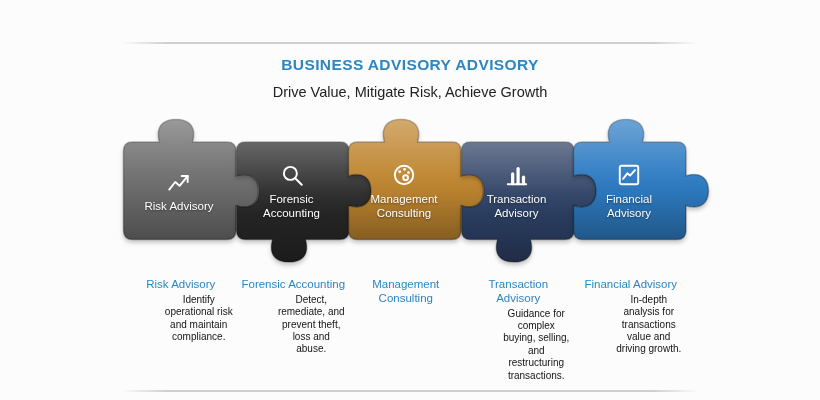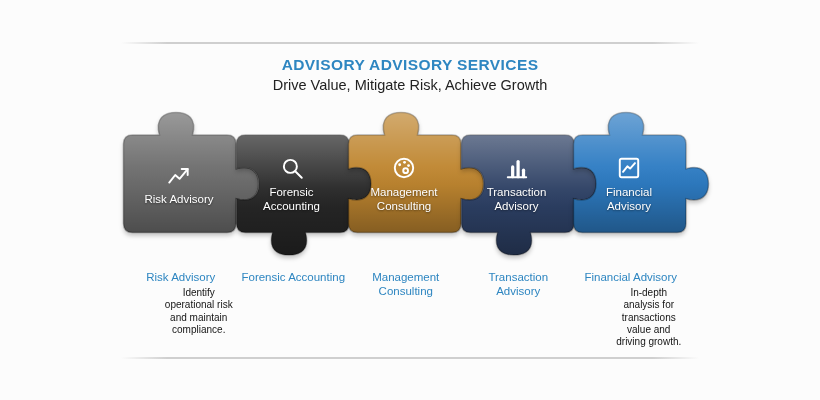--- a/index.html
+++ b/index.html
@@ -13,21 +13,21 @@
     height:2px; width:578px; margin:0 auto;
     background:linear-gradient(90deg, rgba(207,207,207,0), #cfcfcf 8%, #cfcfcf 92%, rgba(207,207,207,0));
   }
   .divider.top { margin-top:42px; }
   .divider.bottom { margin-top:8px; }
   .title {
     margin-top:12px; text-align:center;
     font-size:15.5px; font-weight:700; letter-spacing:.4px; color:#2e86c1;
   }
   .subtitle {
-    margin-top:3px; text-align:center;
+    margin-top:10px; text-align:center;
     font-size:14.5px; font-weight:500; color:#222;
   }
   .puzzle-row { position:relative; width:588px; height:156px; margin:12px auto 0; }
   .piece { position:absolute; top:0; width:150px; height:156px; }
   .piece-svg { position:absolute; left:0; top:0; filter:drop-shadow(0 3px 2px rgba(0,0,0,0.22)); }
   .piece-base { stroke:rgba(0,0,0,0.28); stroke-width:2; }
   .piece-shade { pointer-events:none; }
   .piece-content {
     position:absolute; left:14px; top:30px; width:98px; height:98px;
     display:flex; flex-direction:column; align-items:center; justify-content:center; gap:5px;
@@ -54,21 +54,21 @@
       <stop offset="0.6" stop-color="#000000" stop-opacity="0.04"></stop>
       <stop offset="1" stop-color="#000000" stop-opacity="0.30"></stop>
     </linearGradient>
   </defs>
 </svg>
 
 <div class="page">
 
   <div class="divider top"></div>
 
-  <div class="title">ADVISORY ADVISORY SERVICES</div>
+  <div class="title">BUSINESS ADVISORY ADVISORY</div>
   <div class="subtitle">Drive Value, Mitigate Risk, Achieve Growth</div>
 
   <div class="puzzle-row">
 
     <div class="piece" style="left:0">
       <svg class="piece-svg" width="150" height="156" viewBox="0 0 200 208">
         <path class="piece-base" d="M22 40 L58 40 C52 18 64 10 80 10 C96 10 108 18 102 40 L148 40 Q160 40 160 52 L160 85 C182 79 190 91 190 105 C190 119 182 131 160 125 L160 158 Q160 170 148 170 L22 170 Q10 170 10 158 L10 52 Q10 40 22 40 Z" fill="#6e6e6e"></path>
         <path class="piece-shade" fill="url(#piece-shade)" d="M22 40 L58 40 C52 18 64 10 80 10 C96 10 108 18 102 40 L148 40 Q160 40 160 52 L160 85 C182 79 190 91 190 105 C190 119 182 131 160 125 L160 158 Q160 170 148 170 L22 170 Q10 170 10 158 L10 52 Q10 40 22 40 Z"></path>
       </svg>
       <div class="piece-content">
@@ -143,26 +143,28 @@
 
   </div>
 
   <div class="captions">
     <div class="caption">
       <div class="caption-heading">Risk Advisory</div>
       <div class="caption-text">Identify operational risk and maintain compliance.</div>
     </div>
     <div class="caption">
       <div class="caption-heading">Forensic Accounting</div>
+      <div class="caption-text">Detect, remediate, and prevent theft, loss and abuse.</div>
     </div>
     <div class="caption">
       <div class="caption-heading">Management Consulting</div>
     </div>
     <div class="caption">
       <div class="caption-heading">Transaction Advisory</div>
+      <div class="caption-text">Guidance for complex buying, selling, and restructuring transactions.</div>
     </div>
     <div class="caption">
       <div class="caption-heading">Financial Advisory</div>
       <div class="caption-text">In-depth analysis for transactions value and driving growth.</div>
     </div>
   </div>
 
   <div class="divider bottom"></div>
 
 </div>

